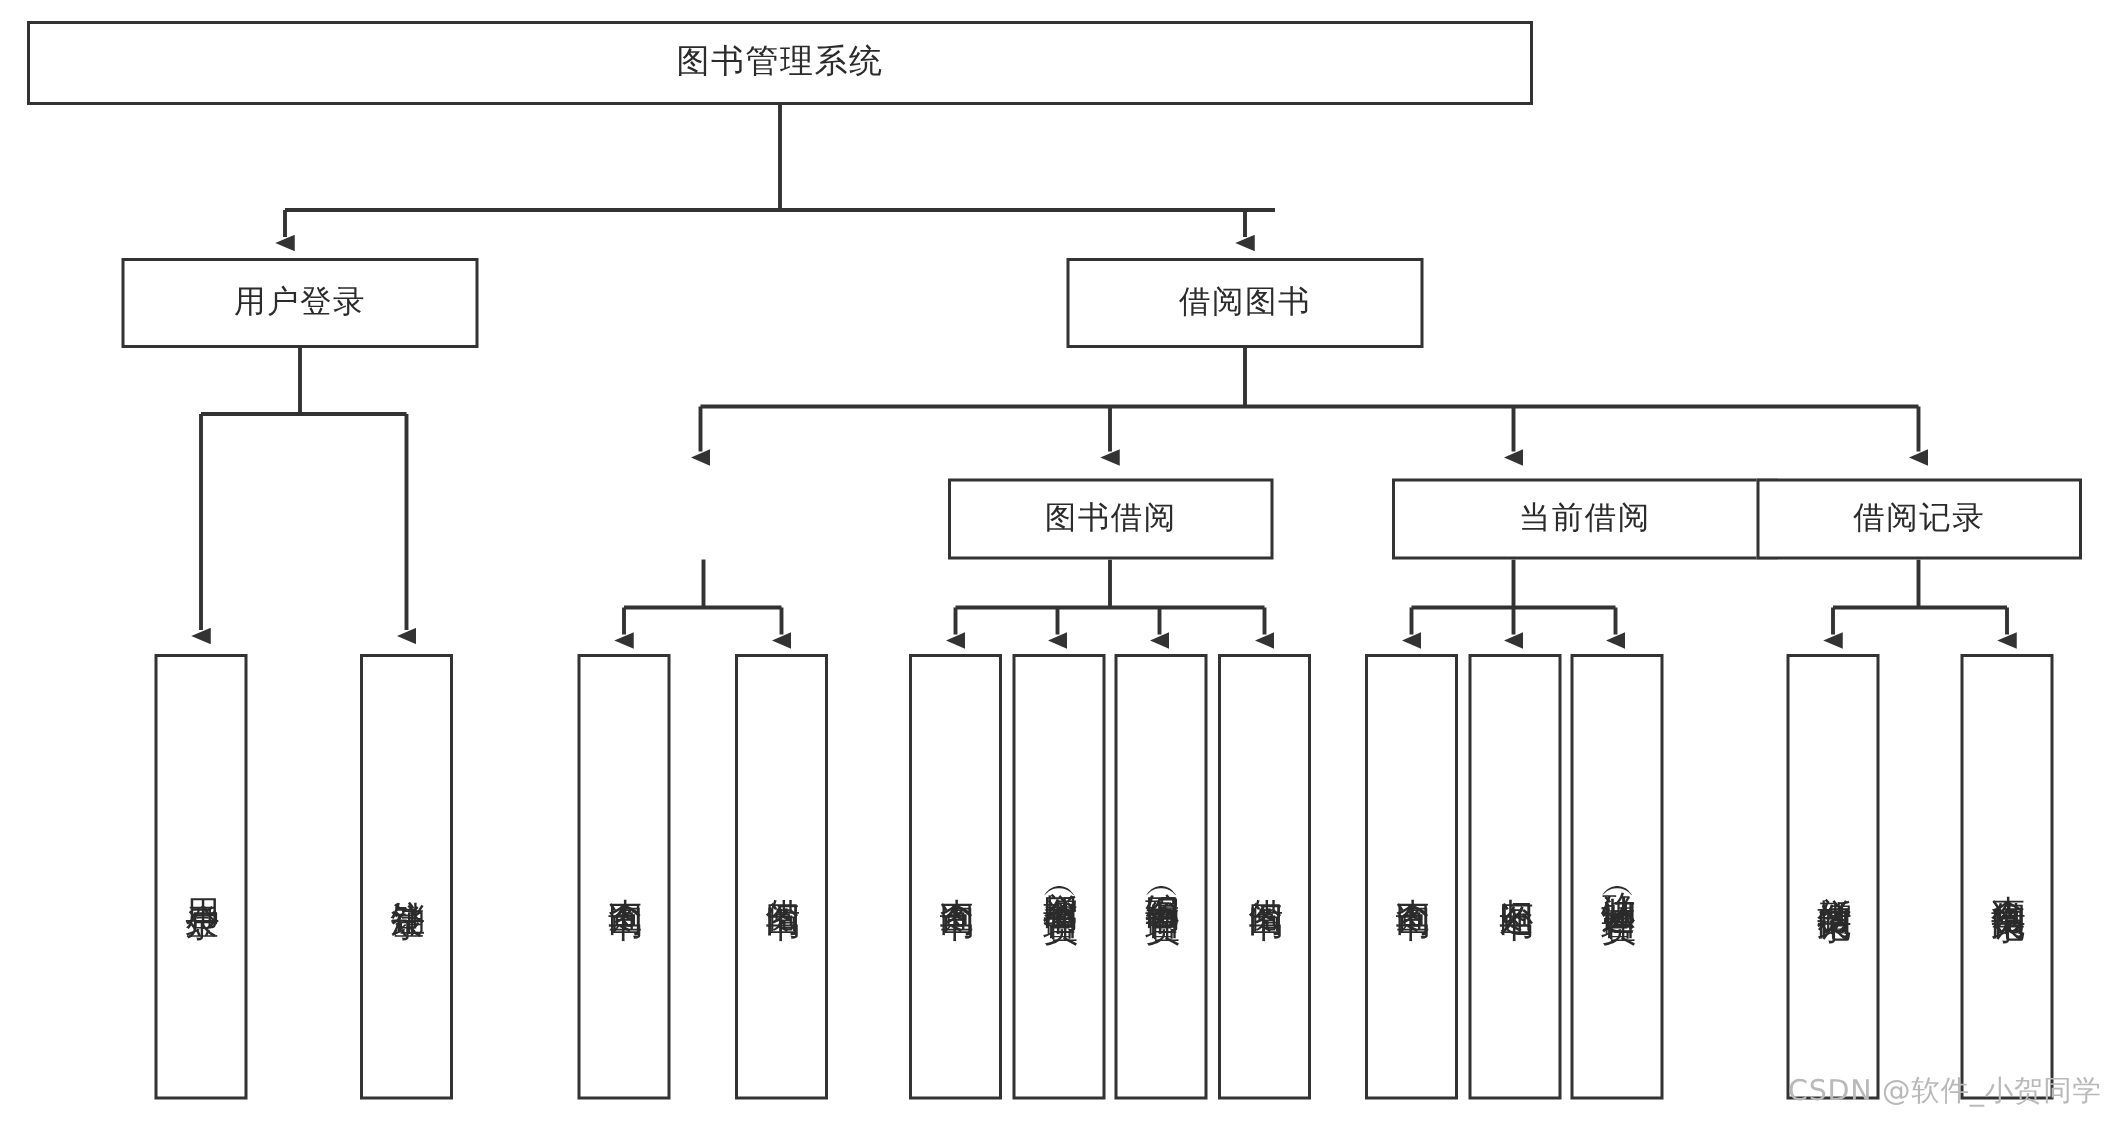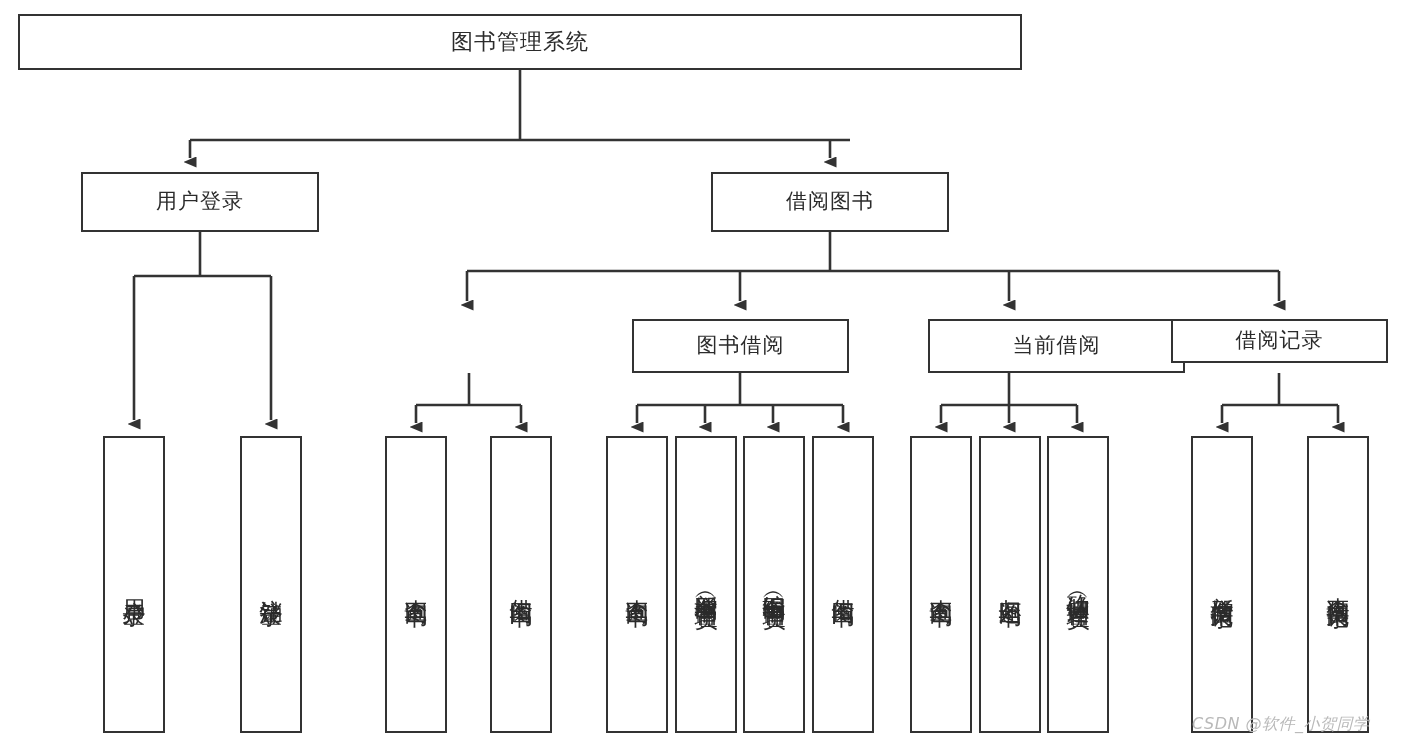--- a/index.html
+++ b/index.html
@@ -54,26 +54,25 @@
     letter-spacing: 2px;
     padding: 6px 0;
   }
   .node.vert .vtext {
     writing-mode: vertical-rl;
     text-orientation: upright;
     display: block;
   }
   .watermark {
     position: absolute;
-    font-size: 16px;
+    font-size: 19px;
     color: #b9b9b9;
     letter-spacing: 0.5px;
     white-space: nowrap;
     font-family: "DejaVu Sans", "Liberation Sans", sans-serif;
-    font-style: italic;
   }
 </style>
 </head>
 <body>
 
 <div id="canvas">
 
   <svg id="edges" viewBox="0 0 1405 747" width="1405" height="747">
     <defs>
       <marker id="arw" markerWidth="11" markerHeight="13" refX="1.5" refY="6.5" orient="auto" markerUnits="userSpaceOnUse">
@@ -138,21 +137,21 @@
 
 
   <div class="node horiz" style="left:632px; top:319px; width:217px; height:54px;">
     <span>图书借阅</span>
   </div>
 
   <div class="node horiz" style="left:901px; top:319px; width:257px; height:54px;margin-left:27px;">
     <span>当前借阅</span>
   </div>
 
-  <div class="node horiz" style="left:1171px; top:319px; width:217px; height:44px;">
+  <div class="node horiz" style="left:1171px; top:319px; width:217px; height:54px;">
     <span>借阅记录</span>
   </div>
 
   <div class="node vert" style="left:103px; top:436px; width:62px; height:297px;">
     <span class="vtext">用户登录</span>
   </div>
 
   <div class="node vert" style="left:240px; top:436px; width:62px; height:297px;">
     <span class="vtext">注销登录</span>
   </div>

